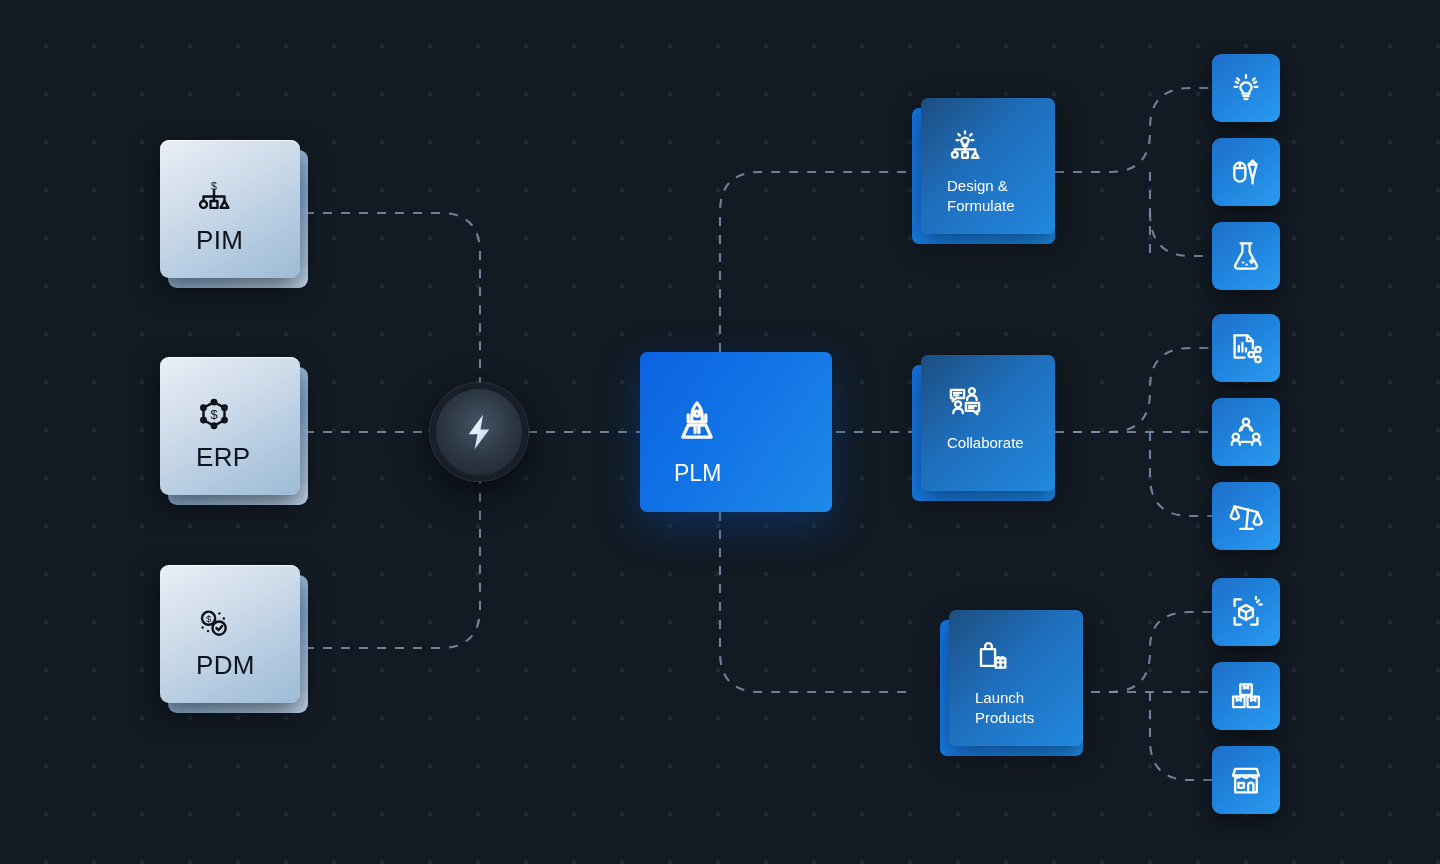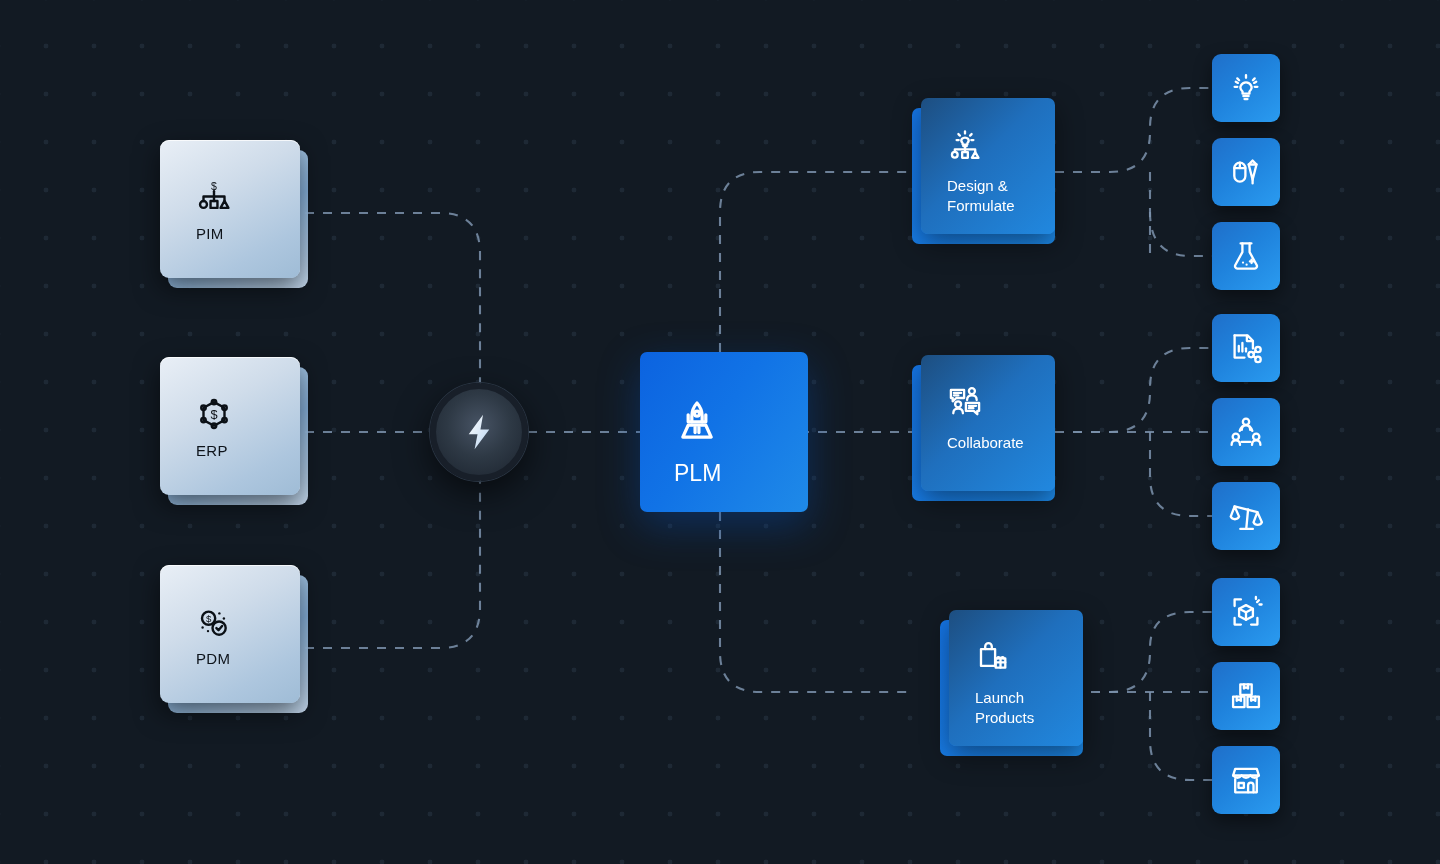--- a/index.html
+++ b/index.html
@@ -25,35 +25,35 @@
   }
   .srcwrap .face{
     position:absolute; left:0; top:0; width:140px; height:138px; border-radius:9px;
     background:linear-gradient(150deg,#e9eff6 0%,#cfdcea 38%,#adc6de 78%,#9fbcd6 100%);
     box-shadow:0 10px 26px rgba(0,0,0,.55), inset 0 1px 0 rgba(255,255,255,.75);
     padding:40px 0 0 36px; color:#0b1016;
   }
   .srcwrap .ico{ width:36px; height:36px; display:block; }
   .srcwrap .ico svg{ width:36px; height:36px; stroke:#0b1016; fill:none; stroke-width:1.6;
      stroke-linecap:round; stroke-linejoin:round; }
-  .srcwrap .lbl{ margin-top:9px; font-size:15px; letter-spacing:.3px; color:#0d131a; }
+  .srcwrap .lbl{ margin-top:9px; font-size:26px; letter-spacing:.3px; color:#0d131a; }
 
   
   .hub{
     position:absolute; width:98px; height:98px; border-radius:50%;
     background:radial-gradient(circle at 50% 42%, #475364 0%, #2e3945 48%, #1b232e 100%);
     border:6px solid #181f29;
     box-shadow:0 0 0 1px #2b3644, 0 12px 34px rgba(0,0,0,.6);
     display:flex; align-items:center; justify-content:center;
   }
   .hub svg{ width:44px; height:44px; }
 
   
   .plm{
-    position:absolute; width:168px; height:160px; border-radius:7px;
+    position:absolute; width:192px; height:160px; border-radius:7px;
     background:linear-gradient(125deg,#0c63e0 0%,#1173e6 45%,#1f8ae8 100%);
     box-shadow:0 14px 40px rgba(8,70,160,.45);
     padding:46px 0 0 34px; color:#fff;
   }
   .plm .ico svg{ width:46px; height:46px; stroke:#fff; fill:none; stroke-width:1.7;
     stroke-linecap:round; stroke-linejoin:round; }
   .plm .lbl{ margin-top:12px; font-size:23px; }
 
   
   .stagecard{ position:absolute; width:143px; height:146px; }

